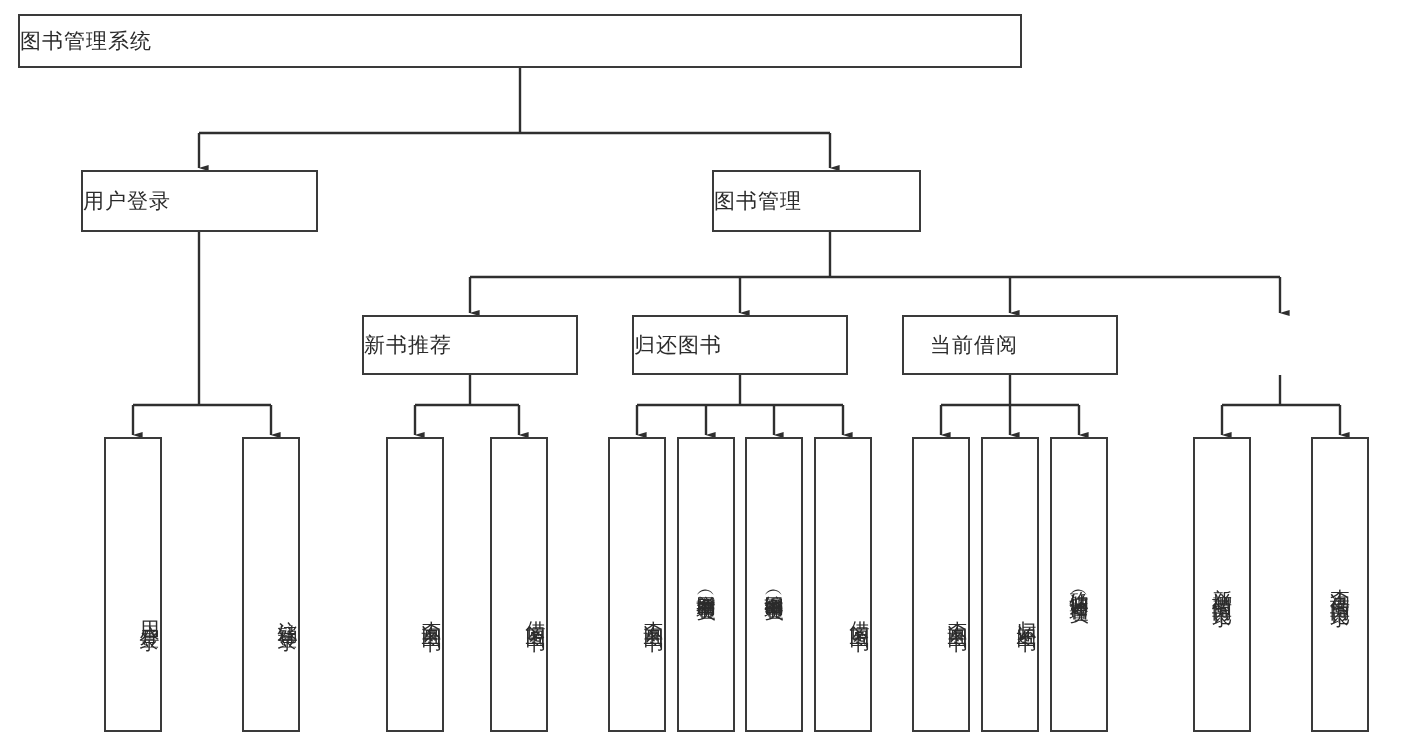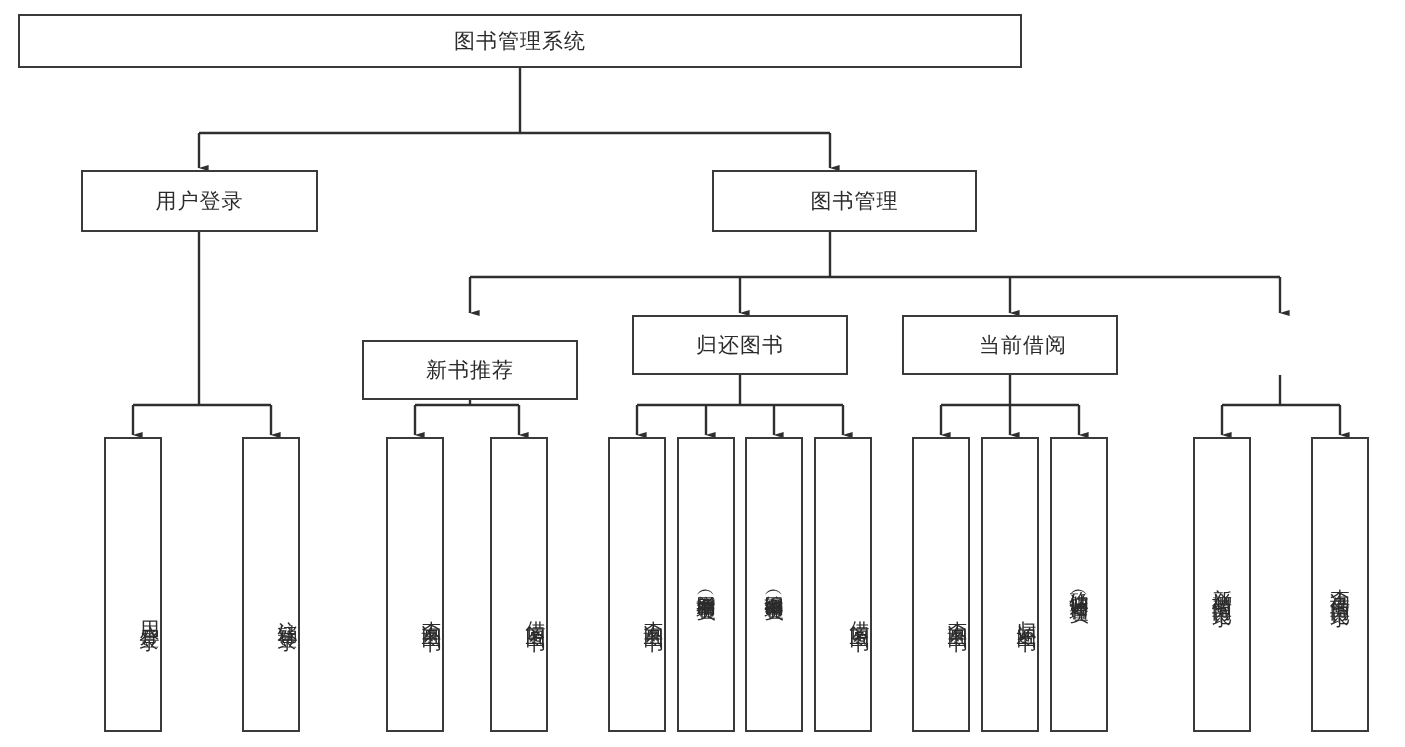--- a/index.html
+++ b/index.html
@@ -26,21 +26,21 @@
     height: 747px;
     pointer-events: none;
   }
   .node {
     position: absolute;
     box-sizing: border-box;
     border: 2px solid #3a3a3a;
     background: #ffffff;
     display: flex;
     align-items: center;
-    justify-content: center;
+    justify-content: flex-start;
     color: #2b2b2b;
   }
   .node.horizontal {
     font-size: 21px;
     letter-spacing: 1px;
     line-height: 1.1;
   }
   .node.root {
     font-size: 21px;
   }
@@ -124,25 +124,25 @@
     </g>
   </svg>
 
   <div class="node root horizontal" style="left:18px; top:14px; width:1004px; height:54px;">
     <span>图书管理系统</span>
   </div>
 
   <div class="node horizontal" style="left:81px; top:170px; width:237px; height:62px;">
     <span>用户登录</span>
   </div>
-  <div class="node horizontal" style="left:712px; top:170px; width:265px; height:62px;padding-left:20px;">
+  <div class="node horizontal" style="left:712px; top:170px; width:209px; height:62px;">
     <span>图书管理</span>
   </div>
 
-  <div class="node horizontal" style="left:362px; top:315px; width:216px; height:60px;margin-top:25px;">
+  <div class="node horizontal" style="left:362px; top:315px; width:216px; height:60px;">
     <span>新书推荐</span>
   </div>
   <div class="node horizontal" style="left:632px; top:315px; width:216px; height:60px;">
     <span>归还图书</span>
   </div>
   <div class="node horizontal" style="left:902px; top:315px; width:216px; height:60px;padding-left:26px;">
     <span>当前借阅</span>
   </div>
 
   <div class="node vertical" style="left:104px; top:437px; width:58px; height:295px; padding-top:62px;">

